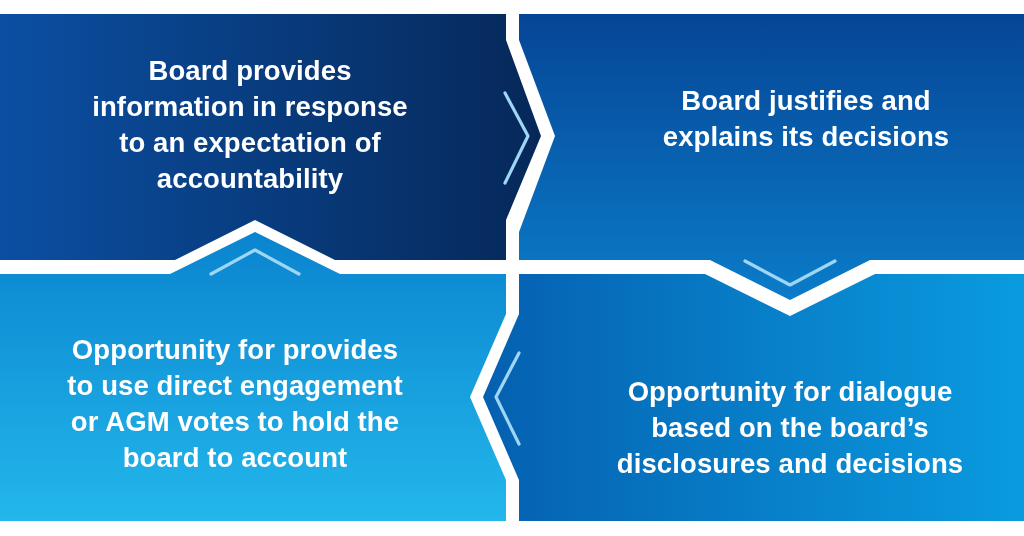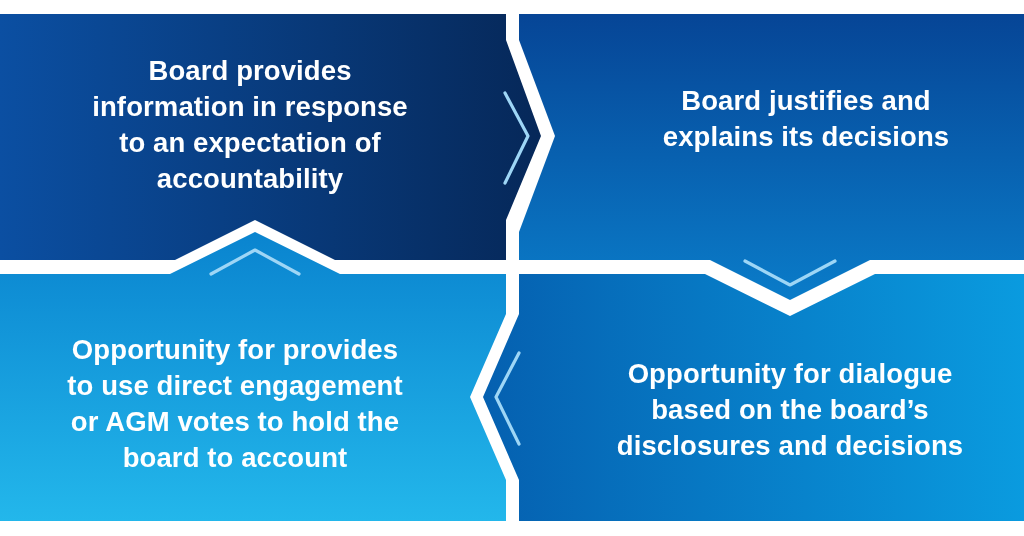--- a/index.html
+++ b/index.html
@@ -8,21 +8,21 @@
   #diagram { position: absolute; left: 0; top: 0; width: 1024px; height: 536px; }
   .panel-text {
     position: absolute; color: #ffffff; font-weight: bold; text-align: center;
     font-size: 27.5px; line-height: 36px; letter-spacing: 0.1px;
     display: flex; align-items: center; justify-content: center;
   }
   .panel-text span { display: block; white-space: pre-line; }
   #t1 { left: 30px; top: 40px; width: 440px; height: 170px; align-items: center; }
   #t2 { left: 576px; top: 64px; width: 460px; height: 110px; }
   #t3 { left: 10px; top: 324px; width: 450px; height: 160px; }
-  #t4 { left: 560px; top: 350px; width: 460px; height: 120px; }
+  #t4 { left: 560px; top: 368px; width: 460px; height: 120px; }
 </style>
 </head>
 <body>
 
 <svg id="diagram" viewBox="0 0 1024 536" xmlns="http://www.w3.org/2000/svg">
   <defs>
     <linearGradient id="g1" x1="0" y1="0" x2="1" y2="0">
       <stop offset="0" stop-color="#0b4fa2"></stop>
       <stop offset="1" stop-color="#062859"></stop>
     </linearGradient>

